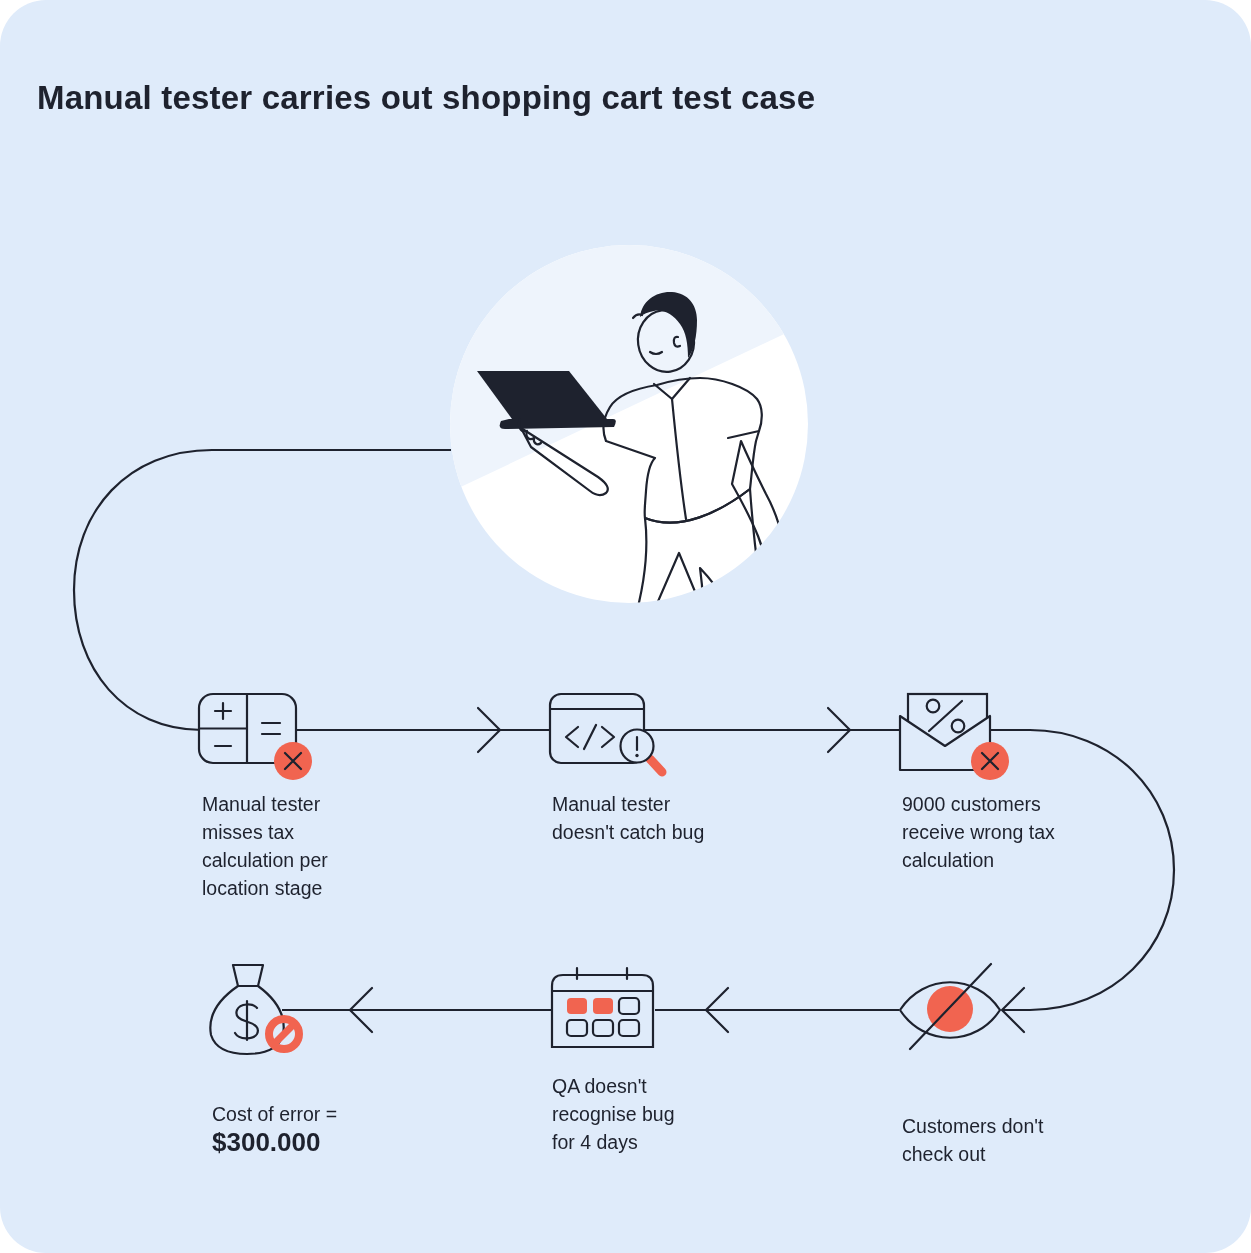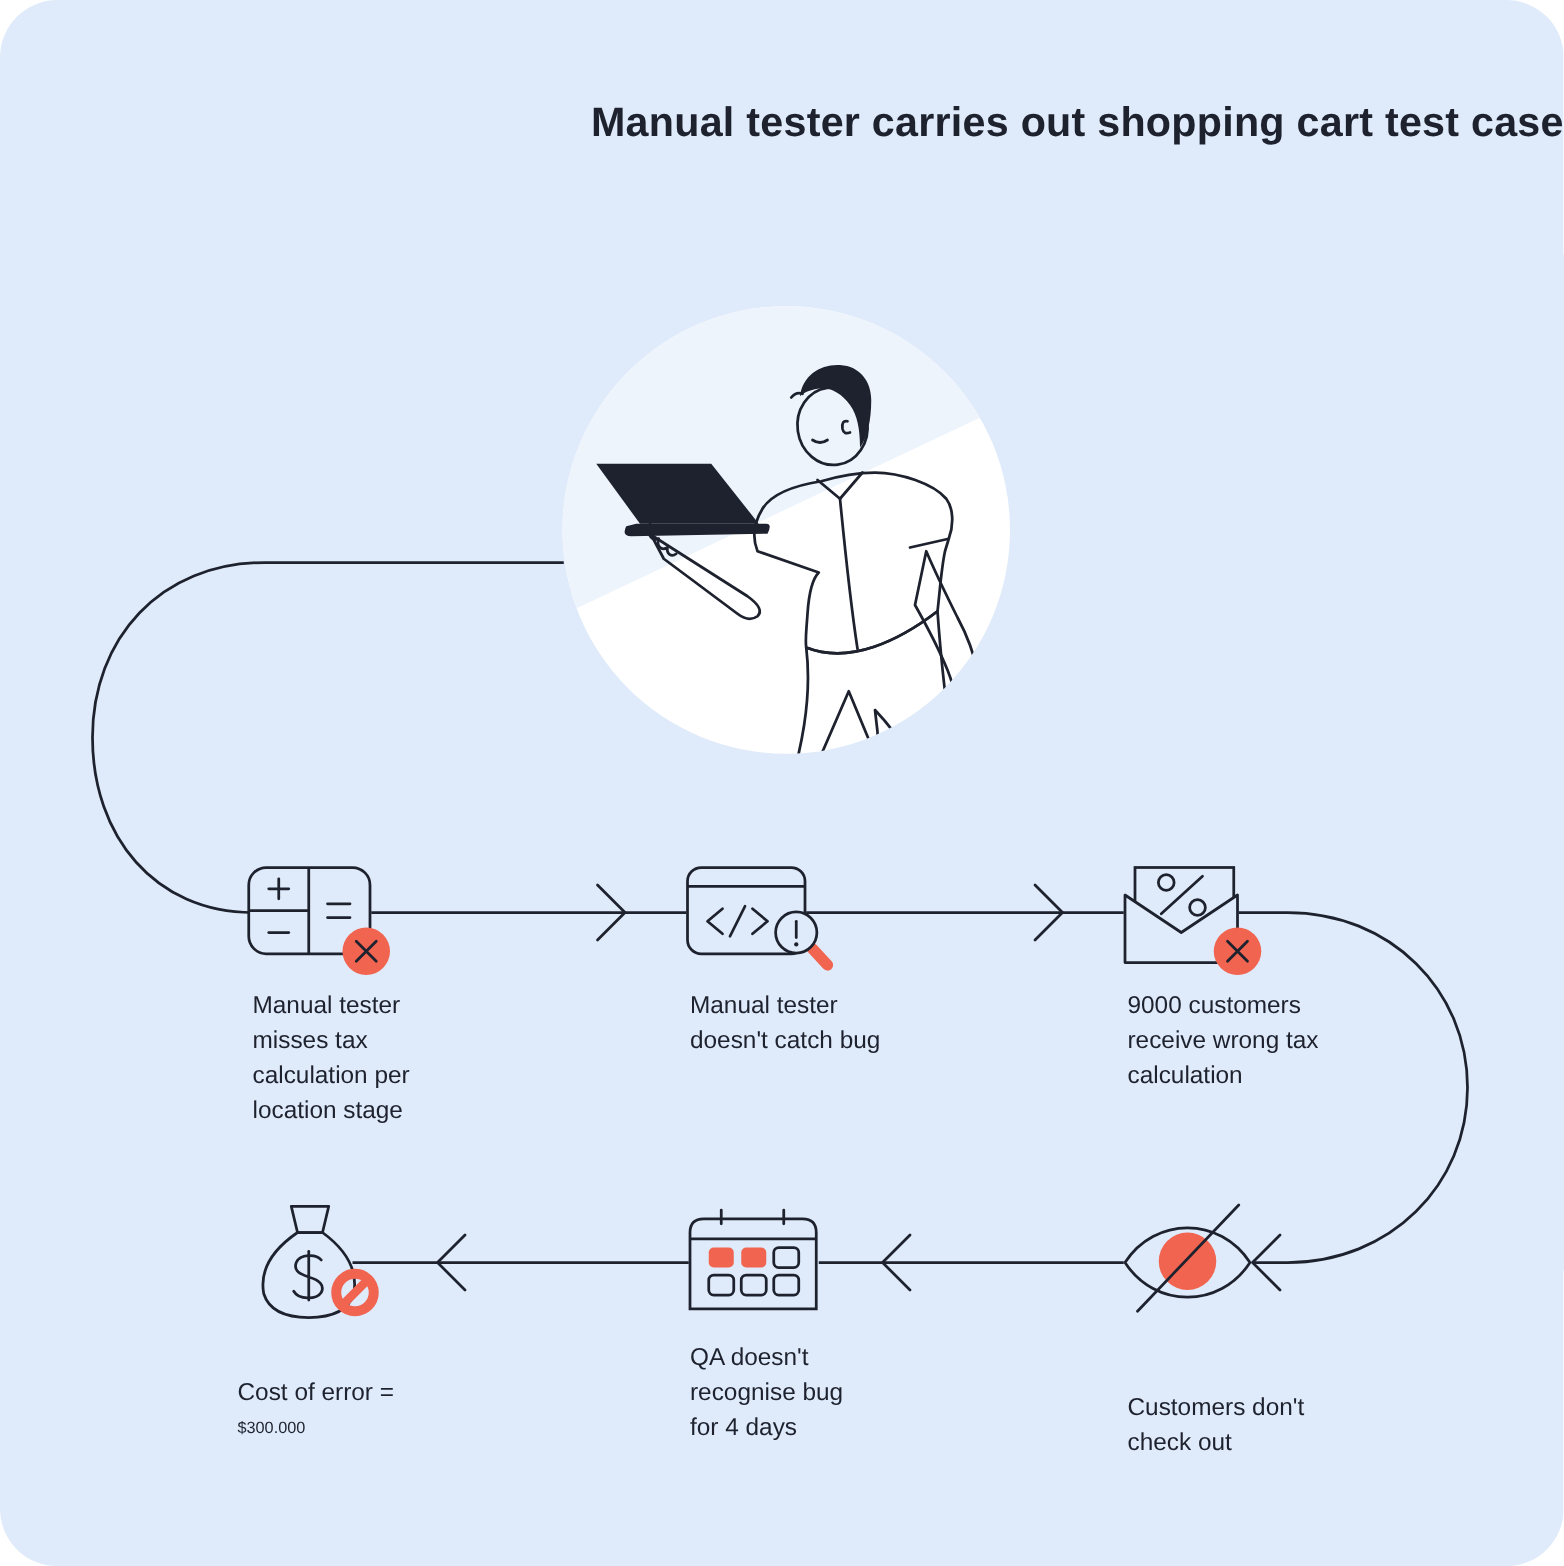--- a/index.html
+++ b/index.html
@@ -9,36 +9,36 @@
     --shirt:#C9A4F2;
     --hero_band:#EEF4FC;
     --white:#FFFFFF;
   }
   *{margin:0;padding:0;box-sizing:border-box;}
   html,body{background:#ffffff;font-family:"Liberation Sans","DejaVu Sans",sans-serif;}
   .stage{position:relative;width:1251px;height:1253px;background:#ffffff;overflow:hidden;}
   .card{position:absolute;inset:0;background:var(--card_bg);border-radius:46px;}
   .title{
     position:absolute;top:79px;left:0;width:100%;
-    text-align:right;font-size:33px;font-weight:600;color:var(--ink);
+    text-align:left;font-size:33px;font-weight:600;color:var(--ink);
     letter-spacing:.2px;
     padding-left:37px;
   }
   .flow-svg{position:absolute;left:0;top:0;}
   .step-label{
     position:absolute;width:200px;font-size:19.5px;line-height:28px;
     color:var(--ink);white-space:pre-line;
   }
   .lbl-1{left:202px;top:790px;}
   .lbl-2{left:552px;top:790px;}
   .lbl-3{left:902px;top:790px;}
   .lbl-4{left:902px;top:1072px;margin-top:40px;}
   .lbl-5{left:552px;top:1072px;}
-  .lbl-6{left:190px;top:1072px;}
-  .cost-value{font-weight:400;font-size:13px;white-space:pre-line;}
+  .lbl-6{left:212px;top:1072px;}
+  .cost-value{font-weight:700;font-size:26px;white-space:pre-line;}
   
   .ln{stroke:var(--ink);stroke-width:2.2;fill:none;}
   .lnr{stroke:var(--ink);stroke-width:2.2;fill:none;stroke-linecap:round;stroke-linejoin:round;}
   .fillbg{fill:var(--card_bg);}
   .coral{fill:var(--accent);}
   .inkfill{fill:var(--ink);}
 </style>
 </head>
 <body>
 

